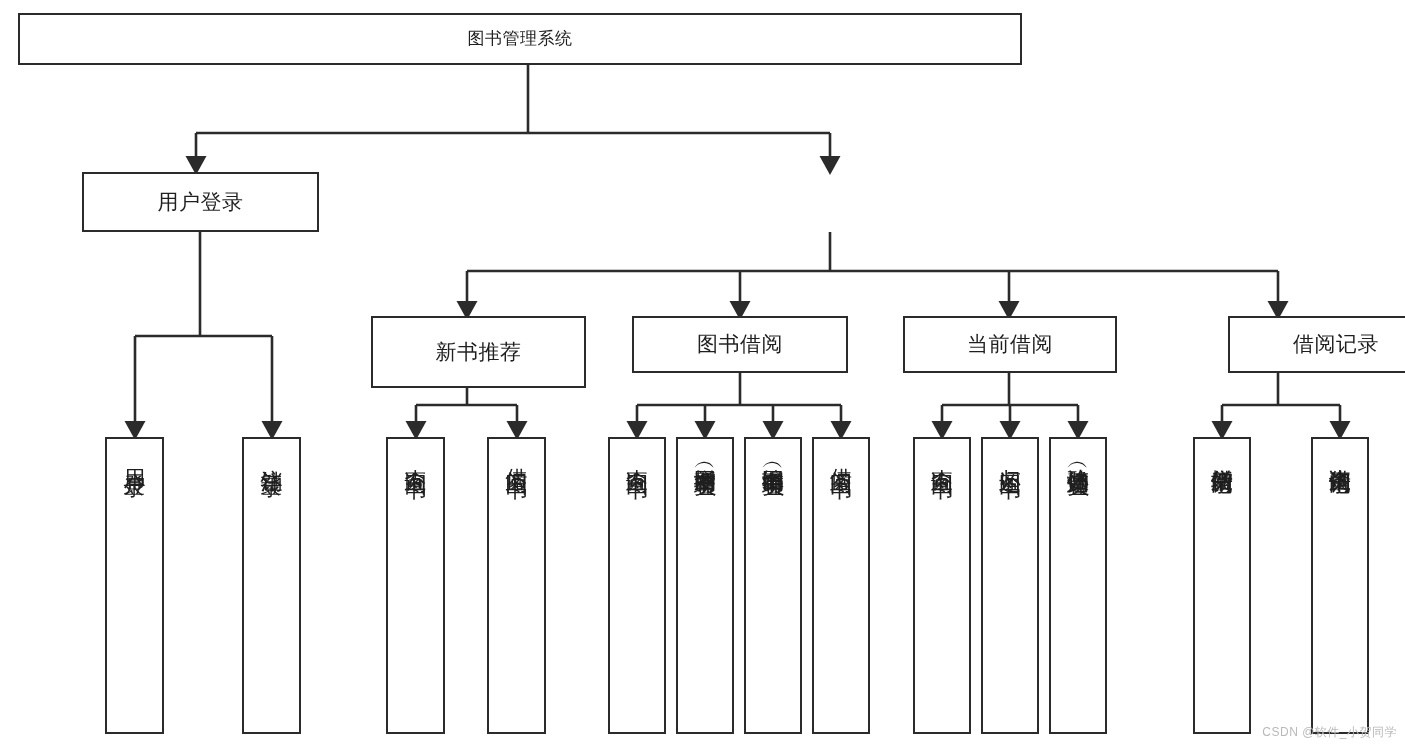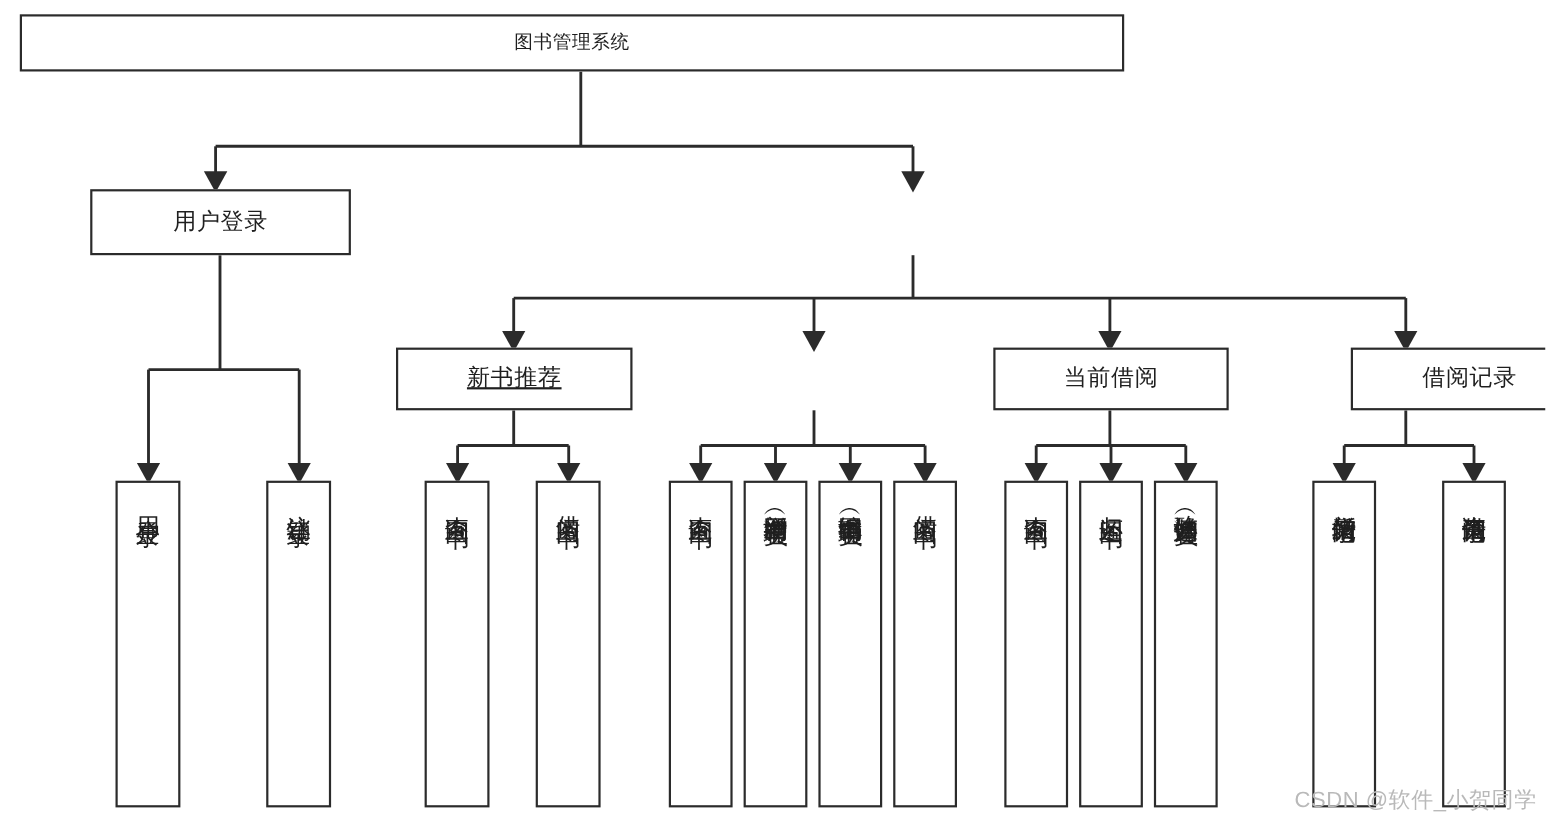--- a/index.html
+++ b/index.html
@@ -65,21 +65,21 @@
     white-space: nowrap;
     margin: 0 auto;
   }
   .node.vert.tall-text .node-label {
     letter-spacing: 1px;
   }
   #watermark {
     position: absolute;
     right: 8px;
     bottom: 6px;
-    font-size: 20px;
+    font-size: 12px;
     color: #b9b9b9;
     letter-spacing: 0.5px;
     white-space: nowrap;
     user-select: none;
   }
 </style>
 </head>
 <body>
 
 <div id="diagram-root">
@@ -136,24 +136,27 @@
 
   <div class="node horiz root" style="left:18px; top:13px; width:1004px; height:52px;">
     <span class="node-label">图书管理系统</span>
   </div>
 
   <div class="node horiz" style="left:82px; top:172px; width:237px; height:60px;">
     <span class="node-label">用户登录</span>
   </div>
 
 
-  <div class="node horiz" style="left:360px; top:316px; width:215px; height:57px;text-decoration:underline;">
+  <div class="node horiz" style="left:371px; top:316px; width:215px; height:72px;">
     <span class="node-label">新书推荐</span>
   </div>
 
+  <div class="node horiz" style="left:632px; top:316px; width:216px; height:57px;">
+    <span class="node-label">图书借阅</span>
+  </div>
 
   <div class="node horiz" style="left:903px; top:316px; width:214px; height:57px;">
     <span class="node-label">当前借阅</span>
   </div>
 
   <div class="node horiz" style="left:1228px; top:316px; width:216px; height:57px;">
     <span class="node-label">借阅记录</span>
   </div>
 
   <div class="node vert" style="left:105px; top:437px; width:59px; height:297px;">

